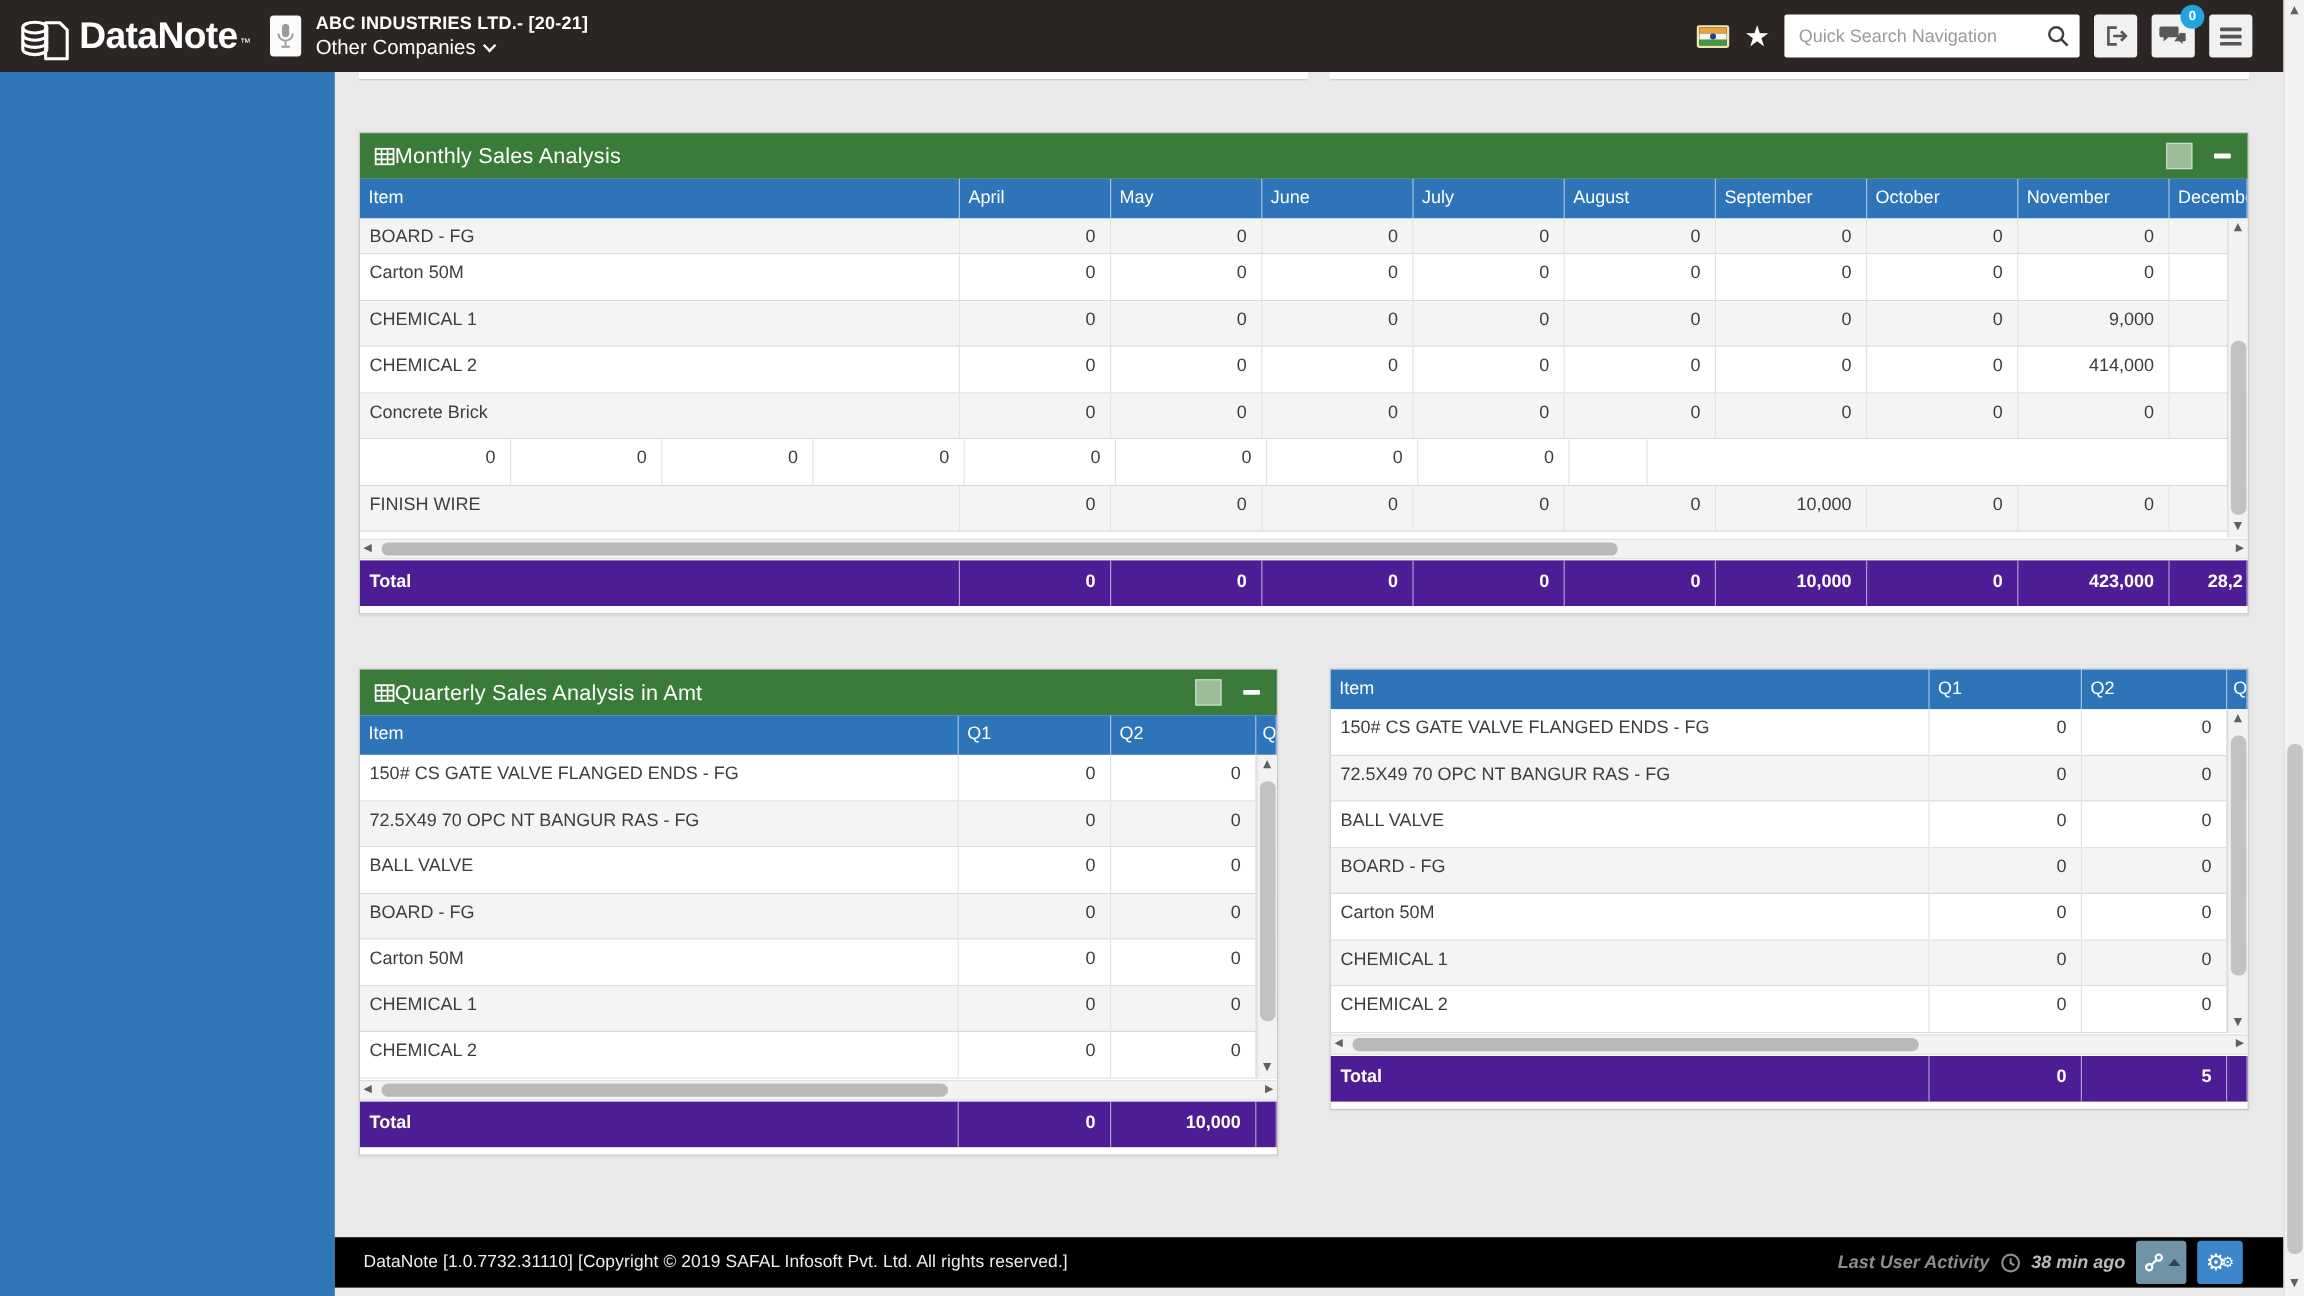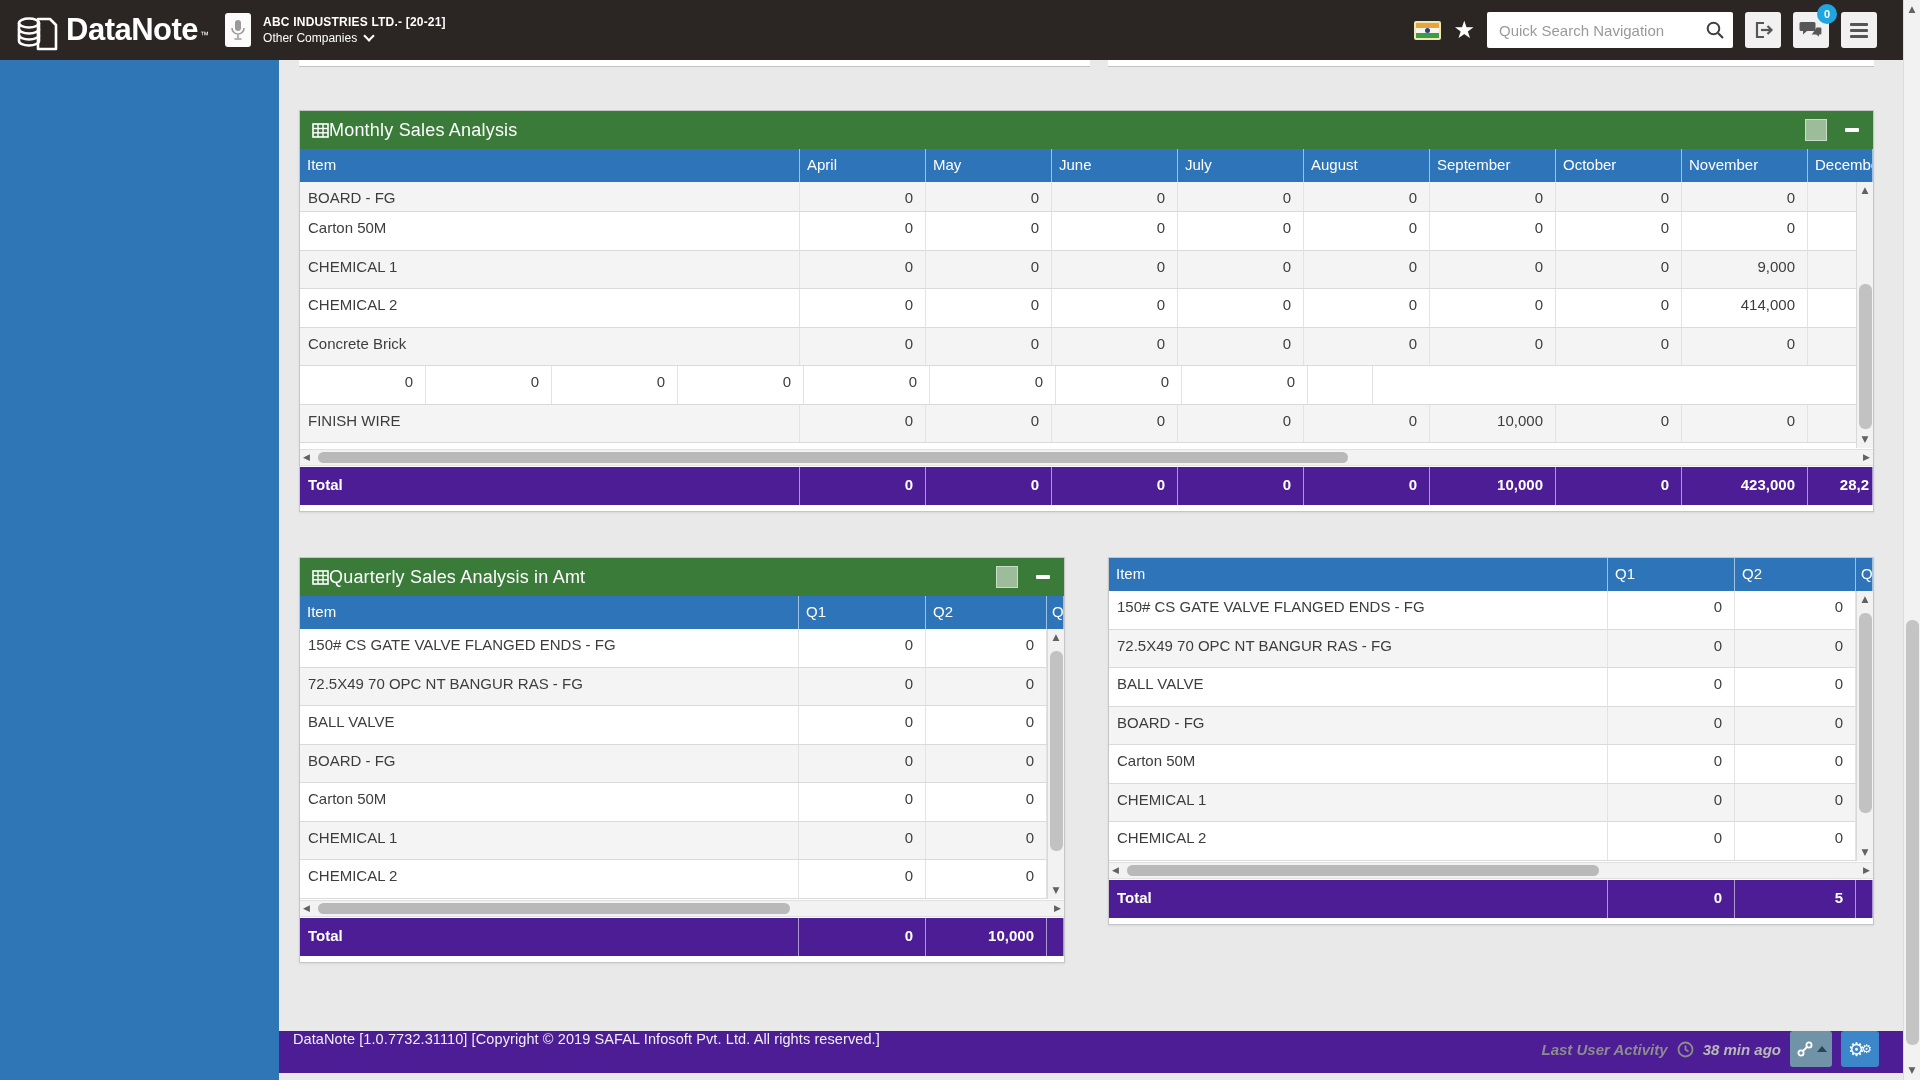--- a/index.html
+++ b/index.html
@@ -7,22 +7,22 @@
   .stage{position:relative;width:1920px;height:1080px;background:#e9e9e9;overflow:hidden}
 
   
   .navbar{position:absolute;left:0;top:0;width:1903px;height:60px;background:#2b2623;display:flex;align-items:center;color:#fff;z-index:5}
   .brand{display:flex;align-items:center;padding-left:16px}
   .brand svg{margin-top:6px}
   .brand-text{font-size:31px;font-weight:bold;letter-spacing:-.5px;margin-left:8px;line-height:52px}
   .brand-tm{font-size:9px;margin-top:10px;margin-left:2px}
   .mic-btn{width:26px;height:34px;background:#fbfbfb;border-radius:3px;margin-left:16px;display:flex;align-items:center;justify-content:center}
   .company{margin-left:12px;display:flex;flex-direction:column;justify-content:center}
-  .company-name{font-size:12px;font-weight:bold;letter-spacing:.2px}
-  .company-switch{font-size:12px;margin-top:2px;display:flex;align-items:center;cursor:pointer}
+  .company-name{font-size:15px;font-weight:bold;letter-spacing:.2px}
+  .company-switch{font-size:17px;margin-top:2px;display:flex;align-items:center;cursor:pointer}
   .chev{width:8px;height:8px;border-right:2px solid #fff;border-bottom:2px solid #fff;transform:rotate(45deg);margin-left:8px;margin-top:-4px}
   .nav-right{margin-left:auto;display:flex;align-items:center;gap:12px;padding-right:26px}
   .flag{width:27px;height:19px;border:2px solid #efe9b0;border-radius:2px;overflow:hidden;display:flex;flex-direction:column}
   .flag div{flex:1}
   .flag .f1{background:#e8a33d}.flag .f2{background:#f6f6ee;position:relative}.flag .f3{background:#3f9a45}
   .flag .f2 i{position:absolute;left:50%;top:50%;width:5px;height:5px;margin:-2.5px;background:#27408b;border-radius:50%}
   .star{color:#fff;font-size:24px;line-height:24px;font-family:"DejaVu Sans",sans-serif}
   .search-box{width:246px;height:36px;background:#fff;border-radius:2px;display:flex;align-items:center;padding:0 8px 0 12px}
   .search-box input{flex:1;border:none;outline:none;font-size:15px;color:#555;font-family:"Liberation Sans",sans-serif;background:transparent;min-width:0}
   .search-box input::placeholder{color:#9a9a9a}
@@ -88,21 +88,21 @@
   #panel-monthly .tbody{height:266px}
   #panel-monthly .v-thumb{top:102px;height:145px}
   #panel-monthly .h-thumb{left:18px;width:1030px}
   #panel-amt{left:20px;top:497px;width:766px}
   #panel-qty{left:829px;top:497px;width:766px}
   .qpanel .tbody{height:270px}
   .qpanel .v-thumb{top:22px;height:200px}
   .qpanel .h-thumb{left:18px;width:472px}
 
   
-  .footerbar{position:absolute;left:0;top:971px;width:1624px;height:42px;background:#4c1d95;display:flex;align-items:flex-start;padding:0 14px;color:#efefef}
+  .footerbar{position:absolute;left:0;top:971px;width:1624px;height:42px;background:#000000;display:flex;align-items:center;padding:0 24px;color:#efefef}
   .copyright{font-size:14.5px;letter-spacing:.1px}
   .foot-right{margin-left:auto;display:flex;align-items:center;gap:9px;padding-right:10px}
   .activity-label{font-size:15px;font-weight:bold;font-style:italic;color:#8d8d8d}
   .activity-value{font-size:15px;font-weight:bold;font-style:italic;color:#b9b9b9}
   .foot-btn{width:42px;height:36px;border-radius:3px;display:flex;align-items:center;justify-content:center;cursor:pointer}
   .btn-link{background:#7193a8;gap:3px}
   .btn-gear{background:#3c87c9;width:38px}
   .caret-up{width:0;height:0;border-left:5px solid transparent;border-right:5px solid transparent;border-bottom:6px solid #2e4450}
   .gear-glyph{color:#fff;font-family:"DejaVu Sans",sans-serif;font-size:19px;line-height:19px}
   .gear-glyph .g2{font-size:12px;margin-left:-4px;vertical-align:top}

